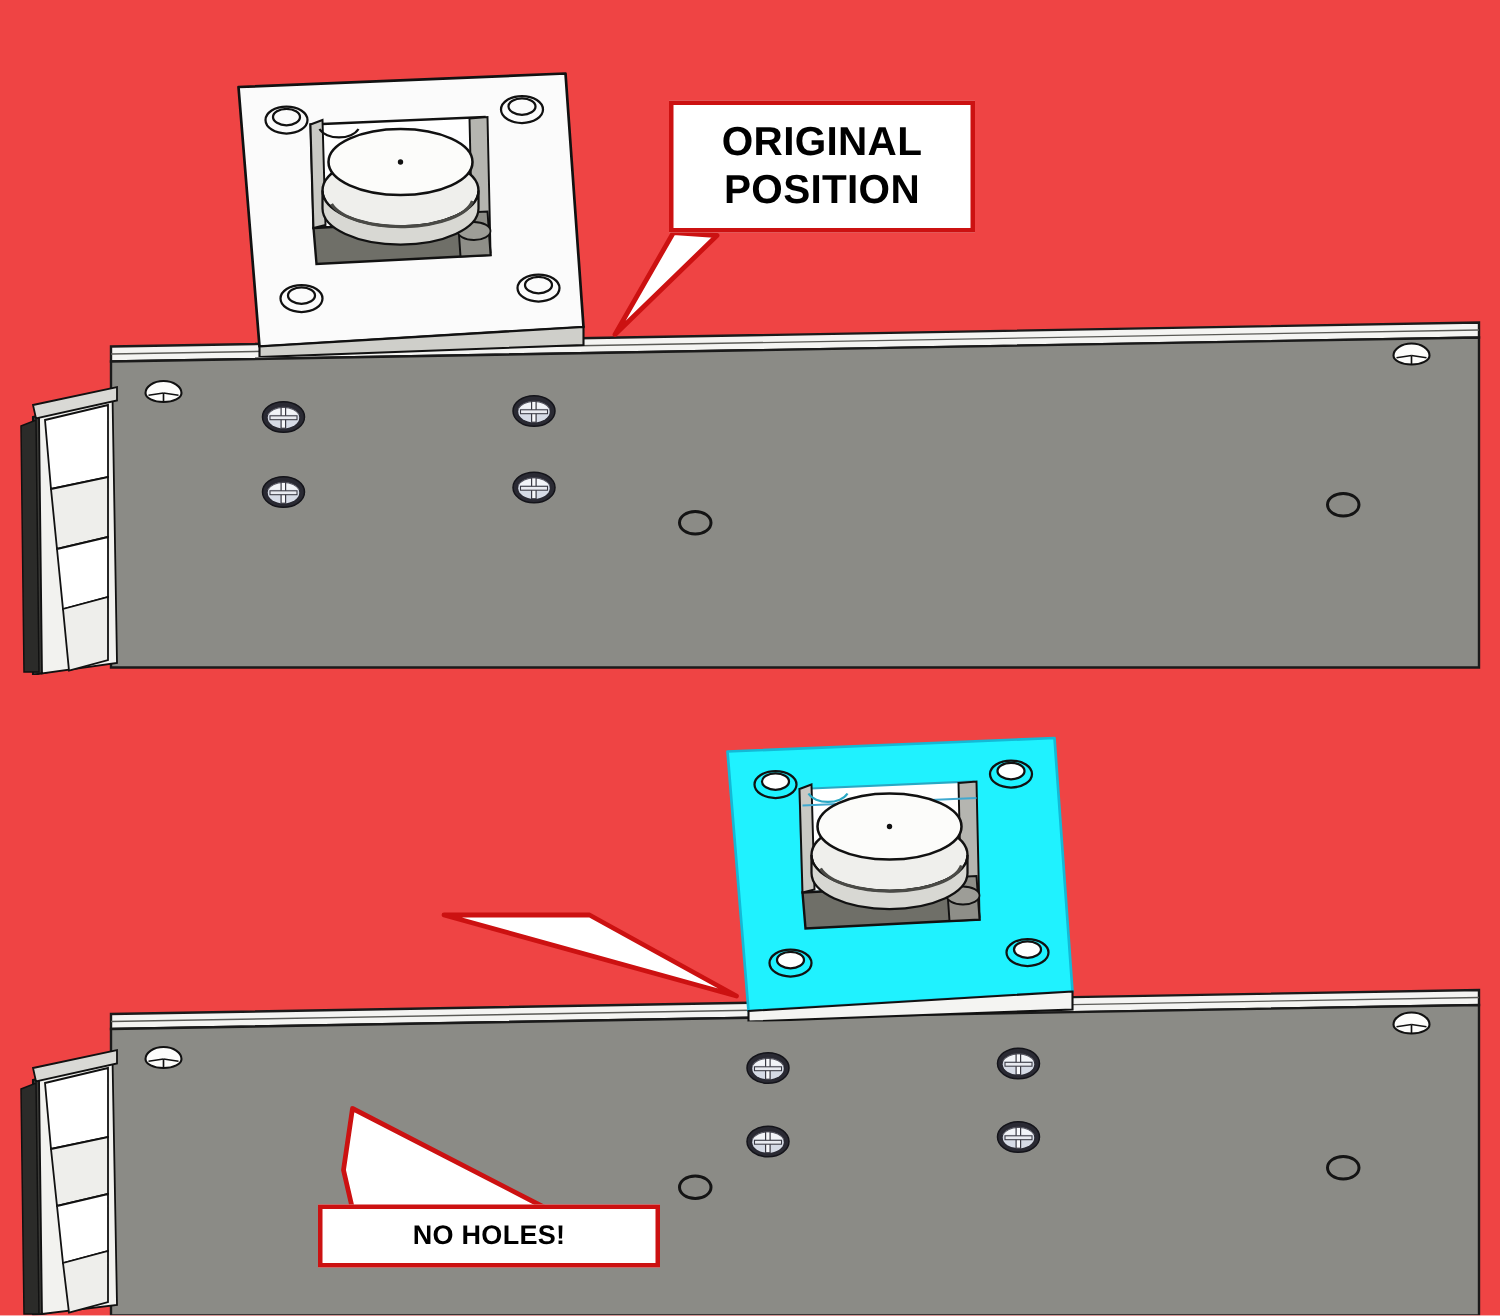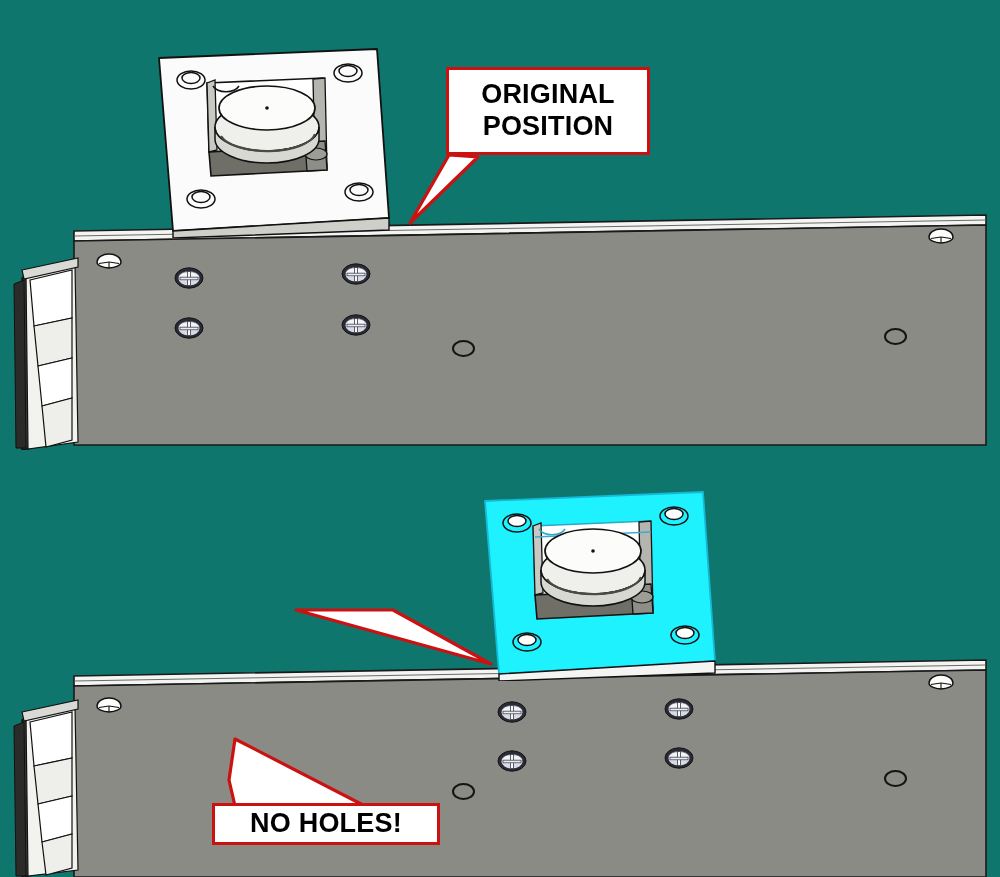--- a/index.html
+++ b/index.html
@@ -7,21 +7,21 @@
     padding: 0;
     background: #ffffff;
   }
   body {
     font-family: "Liberation Sans", sans-serif;
   }
   #stage {
     position: relative;
     width: 1000px;
     height: 877px;
-    background: #0f766e;
+    background: #ef4444;
     overflow: hidden;
   }
 
   
   .abs { position: absolute; }
 
   
   .callout-box {
     position: absolute;
     box-sizing: border-box;
@@ -280,17 +280,17 @@
 
   <svg class="abs" style="left:205px; top:730px; width:250px; height:120px; z-index:36;" viewBox="0 0 250 120">
     <polygon points="30,9 160,76 30,76 24,50" fill="#ffffff" stroke="#cc1111" stroke-width="3.2" stroke-linejoin="round"></polygon>
   </svg>
 
   <div class="callout-box" style="left:446px; top:67px; width:204px; height:88px; font-size:27px;">
     <span class="callout-text">ORIGINAL POSITION</span>
   </div>
 
 
-  <div class="callout-box" style="left:212px; top:803px; width:228px; height:42px; font-size:27px;">
+  <div class="callout-box" style="left:212px; top:803px; width:228px; height:42px; font-size:18px;">
     <span class="callout-text">NO HOLES!</span>
   </div>
 
 </div>
 
 </body></html>

